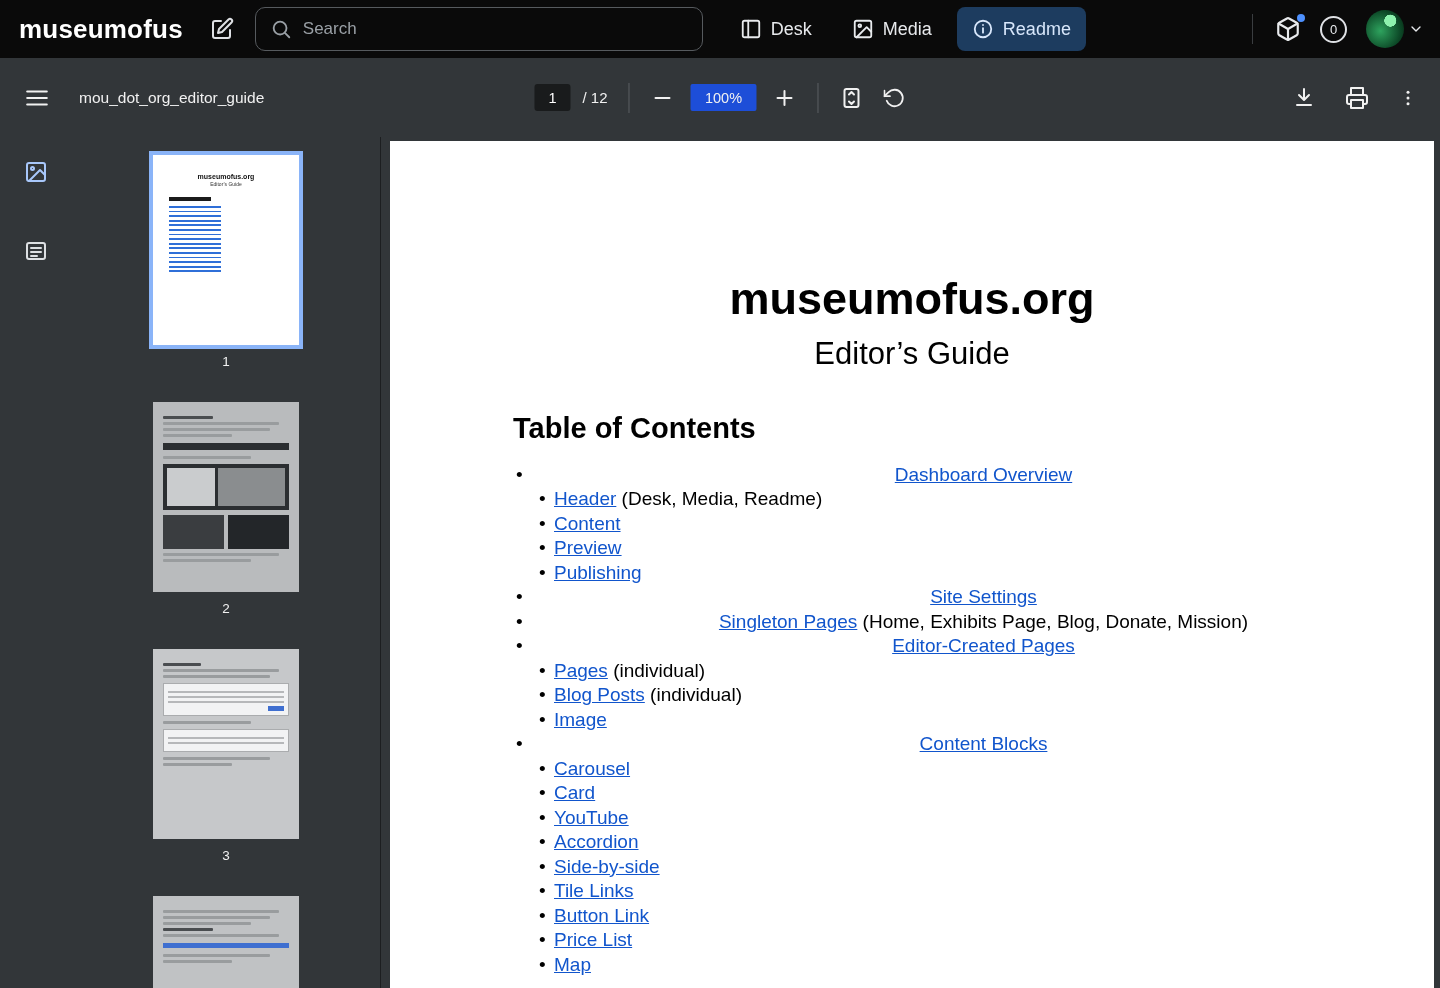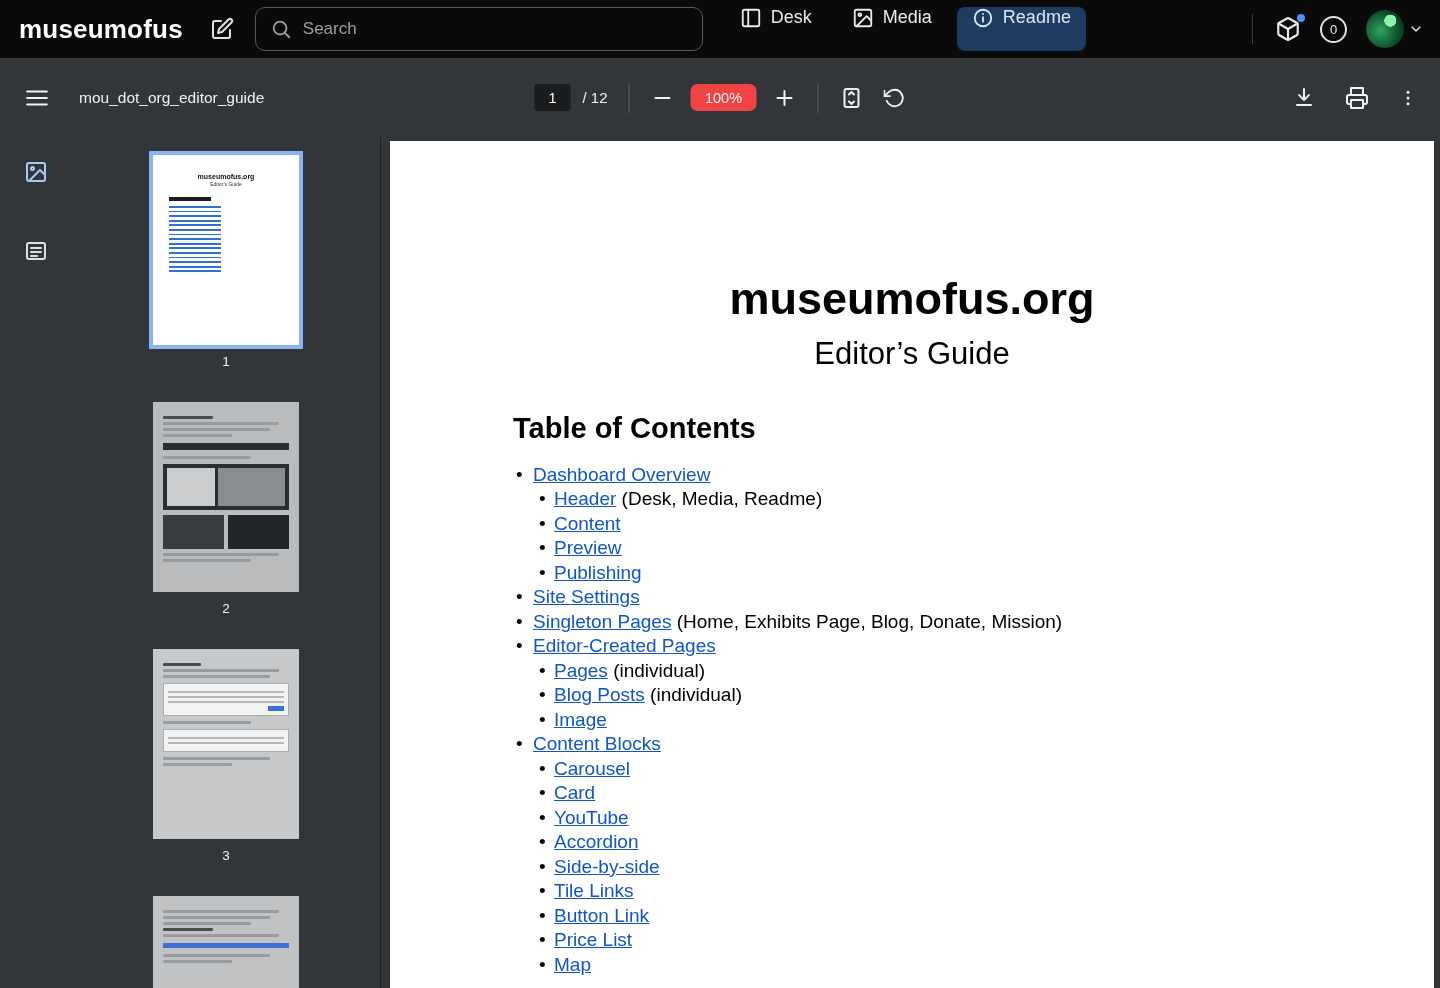--- a/index.html
+++ b/index.html
@@ -14,21 +14,21 @@
             padding:0 16px 0 19px; color:#e8eaed; }
   .brand { font-size:26px; font-weight:700; color:#fff; letter-spacing:.2px; }
   .icon-btn { display:grid; place-items:center; }
   .edit-btn { margin-left:27px; color:#dfe1e5; }
   .search { margin-left:21px; width:448px; height:44px; border:1px solid #565a5e; border-radius:10px;
             display:flex; align-items:center; padding:0 14px; gap:11px; color:#9aa0a6; }
   .search input { flex:1; background:transparent; border:none; outline:none; color:#e8eaed;
                   font-size:17px; font-family:Liberation Sans, sans-serif; }
   .search input::placeholder { color:#9aa0a6; }
   .nav { display:flex; align-items:center; gap:10px; margin-left:22px; }
-  .nav-item { display:flex; align-items:flex-start; gap:9px; padding:0 15px; height:44px;
+  .nav-item { display:flex; align-items:center; gap:9px; padding:0 15px; height:44px;
               border-radius:8px; font-size:18px; color:#e8eaed; }
   .nav-item.active { background:#1d3c5f; color:#d8e7fb; }
   .topbar-right { margin-left:auto; display:flex; align-items:center; gap:19px; }
   .vdiv { width:1px; height:30px; background:#3a3d40; margin-right:3px; }
   .pkg { position:relative; color:#e8eaed; }
   .pkg .dot { position:absolute; top:-2px; right:-4px; width:8px; height:8px; border-radius:50%;
               background:#4d90fe; }
   .count { width:27px; height:27px; border:2px solid #dfe1e5; border-radius:50%;
            display:grid; place-items:center; font-size:13px; color:#e8eaed; }
   .account { display:flex; align-items:center; gap:4px; }
@@ -40,21 +40,21 @@
   
   .pdf-toolbar { position:relative; height:79px; background:#323639; display:flex; align-items:center;
                  padding:0 22px 0 24px; color:#f1f1f1; }
   .doc-title { margin-left:29px; font-size:15.5px; color:#f1f1f1; }
   .tb-center { position:absolute; left:50%; top:50%; transform:translate(-50%,-50%);
                display:flex; align-items:center; }
   .page-box { width:36px; height:27px; background:#191b1c; border-radius:3px; color:#fff;
               font-size:14.5px; text-align:center; border:none; outline:none; font-family:inherit; }
   .page-total { margin-left:12px; font-size:15px; }
   .tb-sep { width:1px; height:30px; background:#5c6063; margin:0 21px; }
-  .zoom-box { min-width:66px; height:27px; background:#ef4444; border-radius:7px;
+  .zoom-box { min-width:66px; height:27px; background:#1d4ed8; border-radius:2px;
               display:grid; place-items:center; font-size:14.5px; margin:0 16px; }
   .tb-btn { color:#f1f1f1; display:grid; place-items:center; }
   .tb-right { margin-left:auto; display:flex; align-items:center; gap:29px; }
   .mr20 { margin-right:20px; }
 
   
   .viewer { display:flex; height:851px; }
   .sidebar { width:381px; display:flex; border-right:1px solid #1c1e20; background:#323639; }
   .rail { width:72px; padding-top:23px; display:flex; flex-direction:column; align-items:center; gap:55px; }
   .rail-active { color:#a8c7fa; }
@@ -93,21 +93,21 @@
 
   
   .page-area { flex:1; padding:4px 0 0 9px; overflow:hidden; background:#323639; }
   .pdf-page { width:1044px; height:1360px; background:#fff; color:#000; padding-top:132px; }
   .doc-title { }
   .pdf-page .doc-h1 { font-size:45px; font-weight:700; text-align:center; line-height:1.15; }
   .pdf-page .doc-h2 { font-size:31px; font-weight:400; text-align:center; margin-top:11px; }
   .pdf-page .doc-h3 { font-size:29px; font-weight:700; margin:40px 0 0 123px; }
   .toc { list-style:none; margin:18px 0 0 123px; font-size:19px; line-height:24.5px; }
   .toc-item { position:relative; }
-  .toc-item.level-1 { padding-left:20px; }
+  .toc-item.level-1 { padding-left:20px;text-align:center; }
   .toc-item.level-2 { padding-left:41px; }
   .toc-item::before { content:"•"; position:absolute; color:#000; }
   .toc-item.level-1::before { left:3px; }
   .toc-item.level-2::before { left:26px; }
   .toc a { color:#1155cc; text-decoration:underline; }
 </style>
 </head>
 <body>
 
 <header class="topbar">

